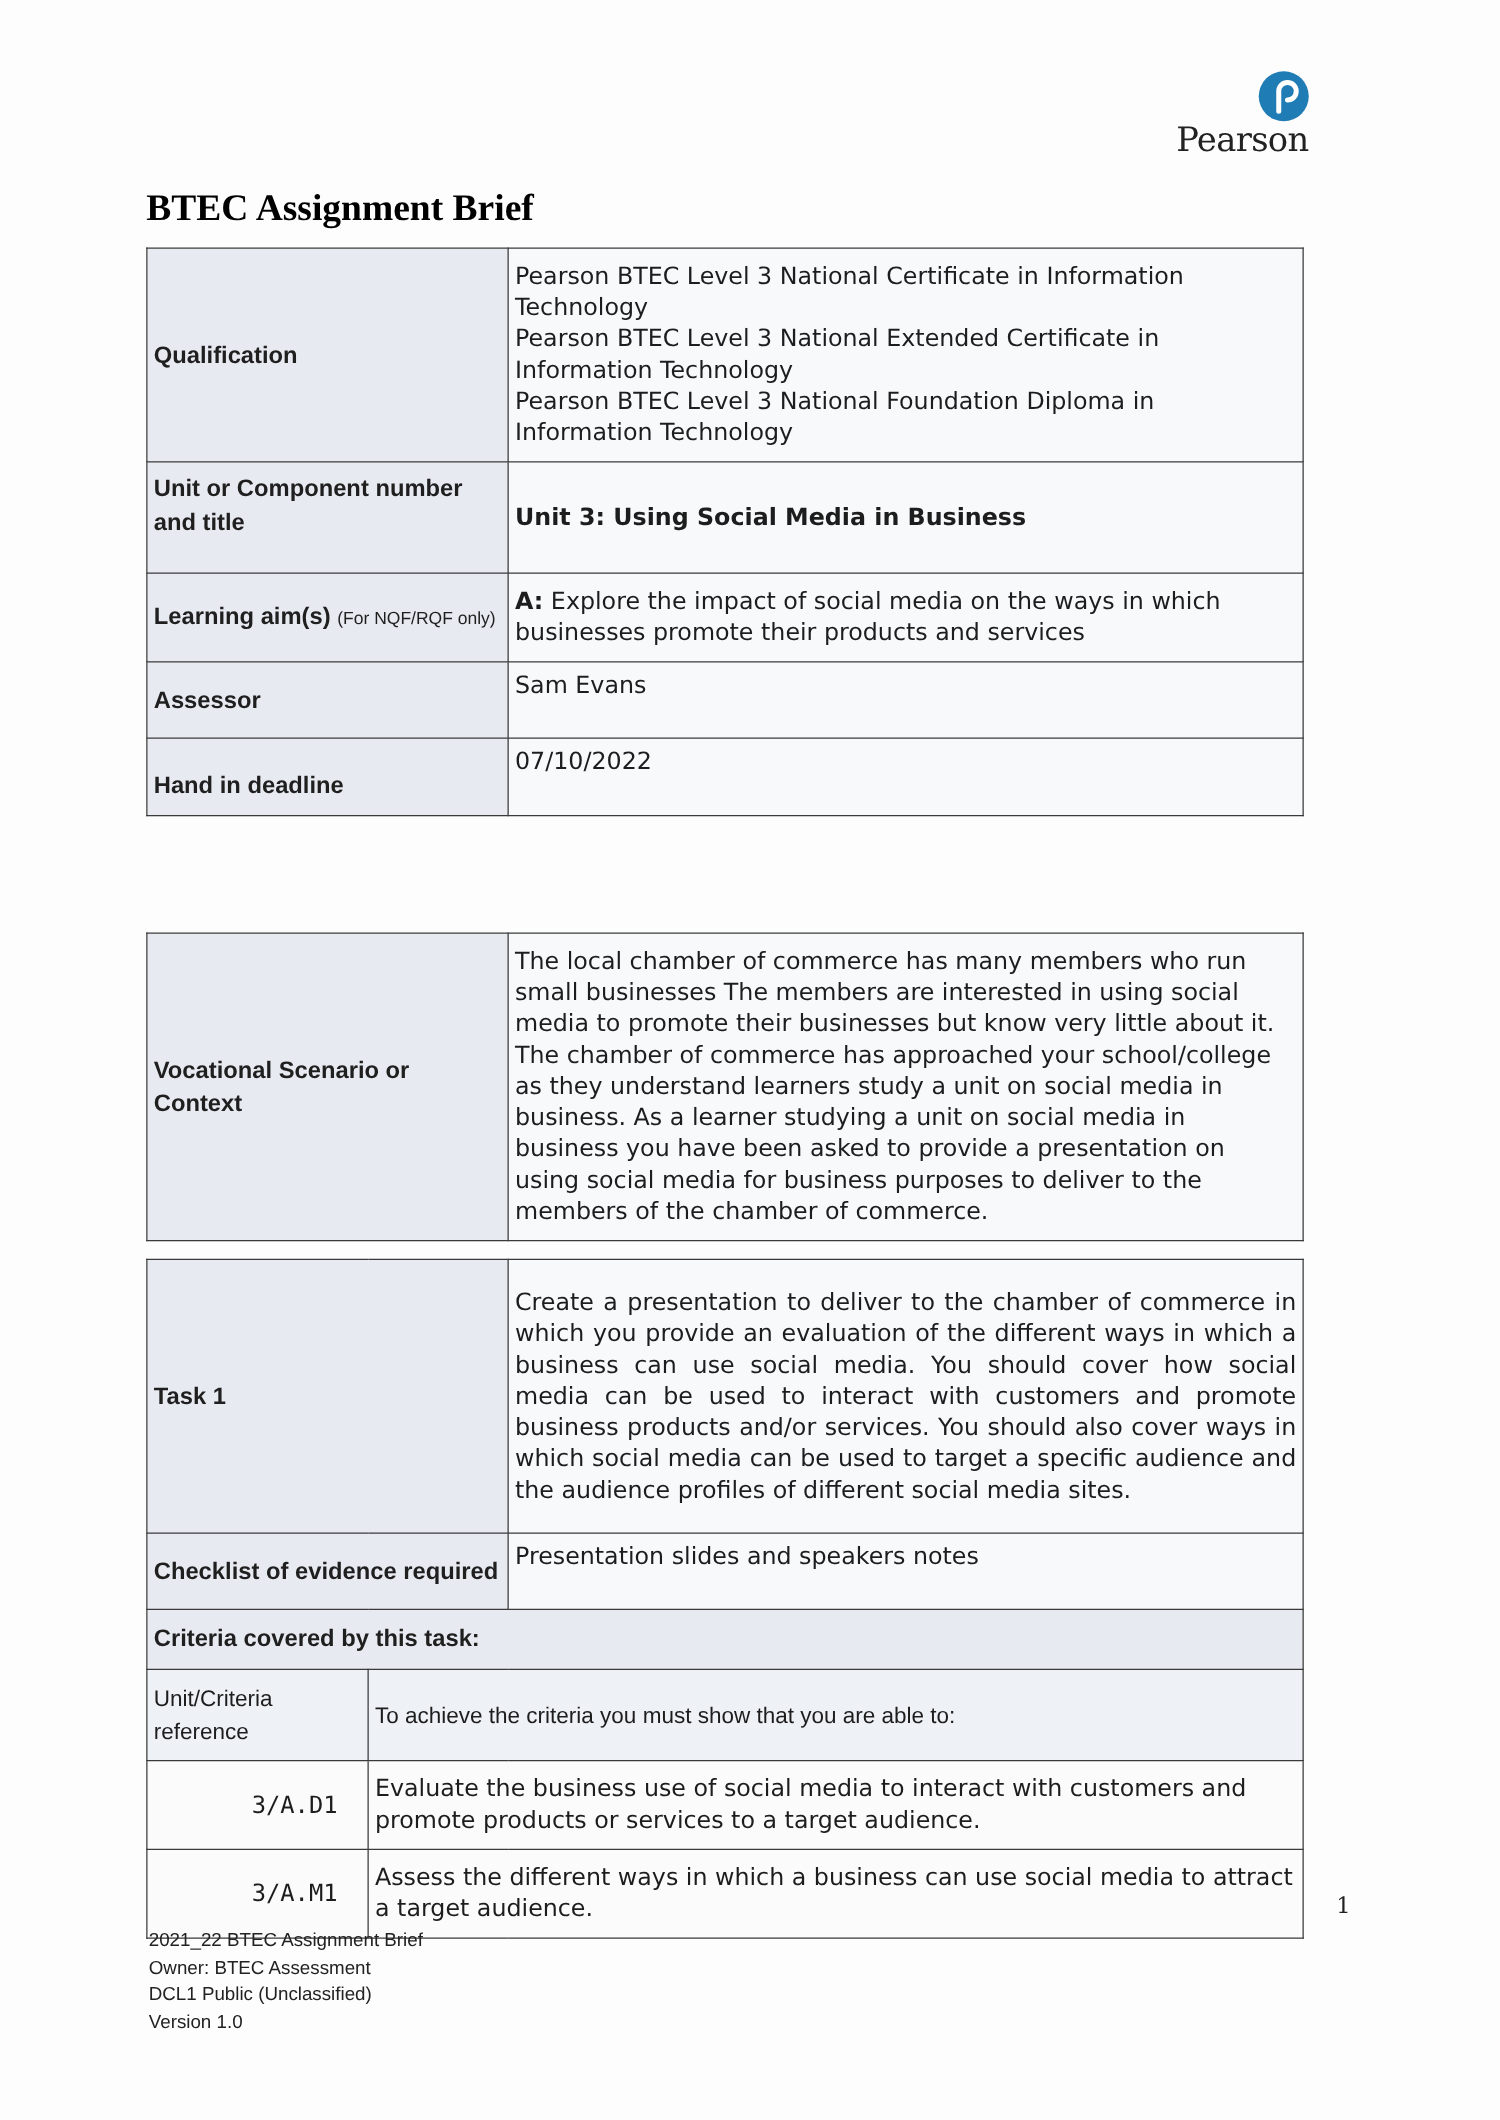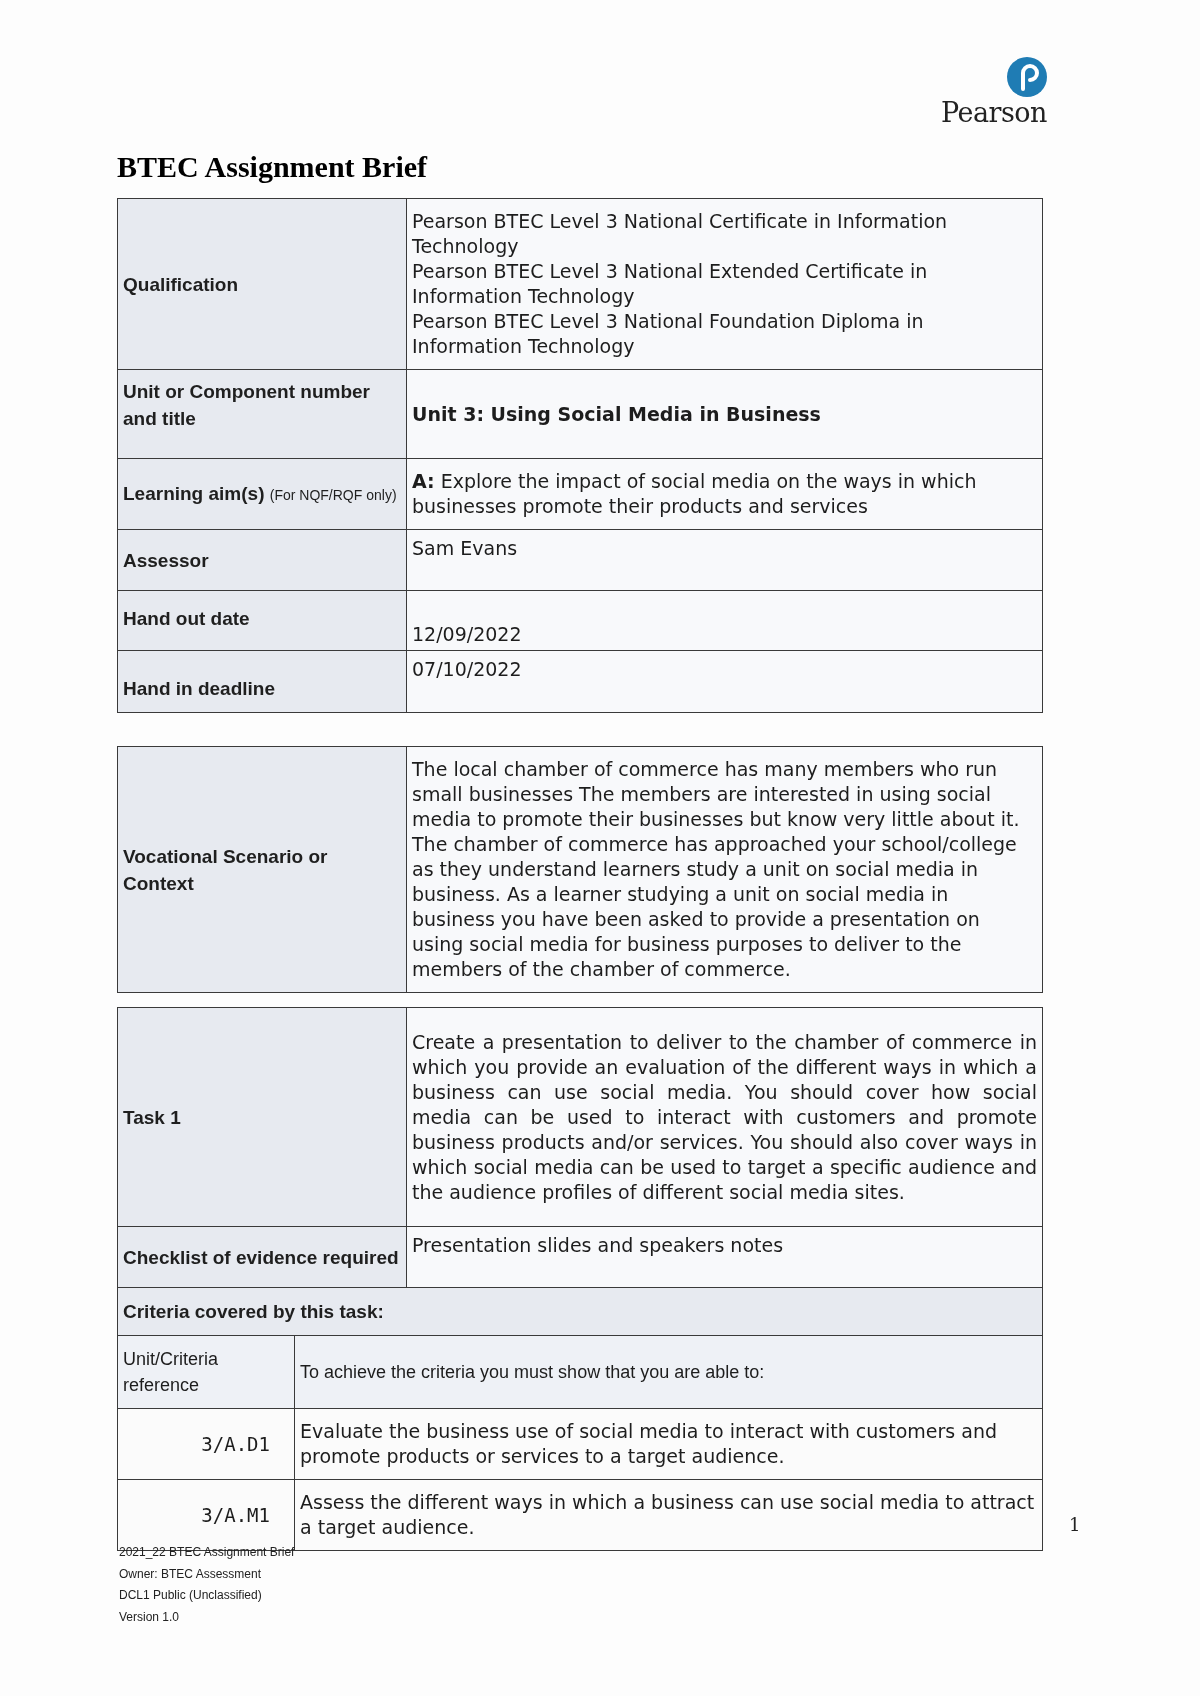--- a/index.html
+++ b/index.html
@@ -32,21 +32,21 @@
     font-size:19px; line-height:27px; color:#1f1f1f; padding-left:5px;
   }
   td.val { background:#f8f9fb; font-size:19px; line-height:25px; }
   td.val.bold { font-weight:bold; }
   .small { font-weight:normal; font-size:14px; }
   .justify { text-align:justify; }
   .ref { text-align:right; padding-right:24px !important; font-family:"DejaVu Sans Mono", monospace; font-size:19px; background:#fbfbfb;}
   .hdr-cell { font-family:"Liberation Sans", sans-serif; font-size:18px; line-height:26px; background:#eef1f6; }
   .footer {
     position:absolute; left:119px; top:1542px; font-family:"Liberation Sans", sans-serif;
-    font-size:12px; line-height:21.5px; color:#222;
+    font-size:15px; line-height:21.5px; color:#222;
   }
   .pagenum { position:absolute; left:1069px; top:1514px; font-size:18px; color:#222; font-family:"DejaVu Serif", serif; }
 </style>
 </head>
 <body>
 
 <div class="logo">
   <div class="logo-circle">
     <svg width="26" height="30" viewBox="0 0 26 30">
       <path d="M9 27 V11 A7 7 0 1 1 16 18" fill="none" stroke="#fff" stroke-width="4" stroke-linecap="round"></path>
@@ -81,24 +81,20 @@
       <span>Learning aim(s)</span>
       <span class="small">(For NQF/RQF only)</span>
     </td>
     <td class="val">
       <b>A:</b><span> Explore the impact of social media on the ways in which businesses promote their products and services</span>
     </td>
   </tr>
   <tr style="height:61px">
     <td class="lbl">Assessor</td>
     <td class="val" style="vertical-align:top;padding-top:6px;margin-left:44px;">Sam Evans</td>
-  </tr>
-  <tr style="height:60px">
-    <td class="lbl" style="vertical-align:top;padding-top:14px;">Hand out date</td>
-    <td class="val" style="vertical-align:bottom;padding-bottom:3px;">12/09/2022</td>
   </tr>
   <tr style="height:62px">
     <td class="lbl" style="vertical-align:bottom;padding-bottom:10px;">Hand in deadline</td>
     <td class="val" style="vertical-align:top;padding-top:6px;">07/10/2022</td>
   </tr>
 </tbody>
   </table>
 
 <table class="brief" style="top:746px;">
   <colgroup>

